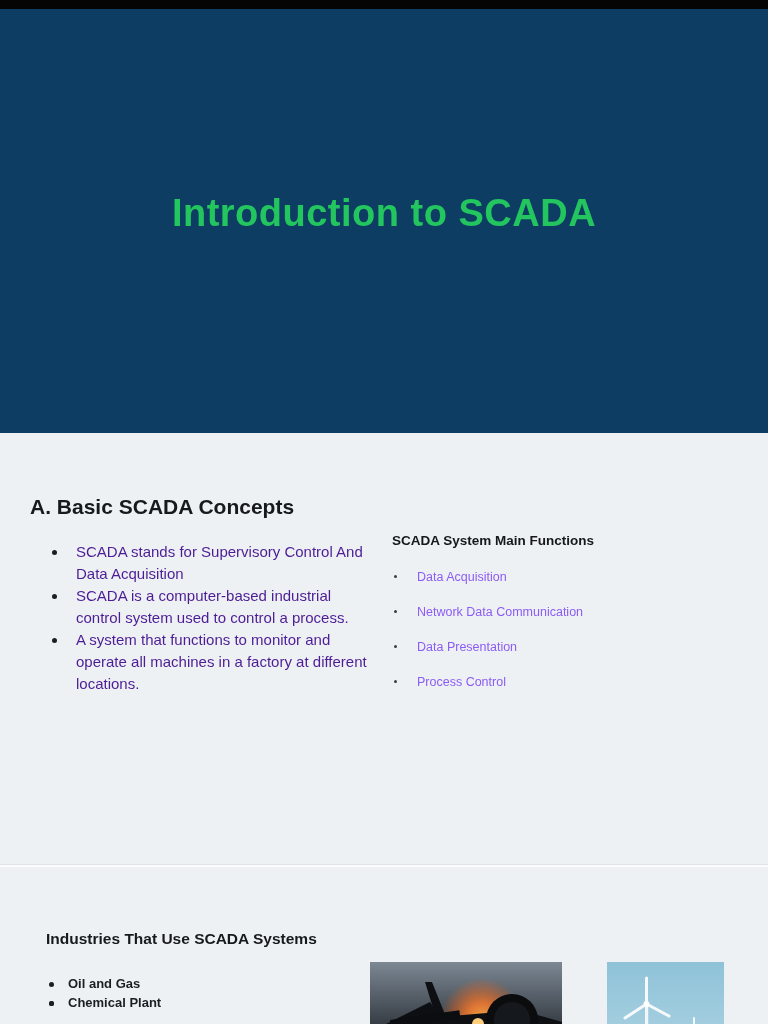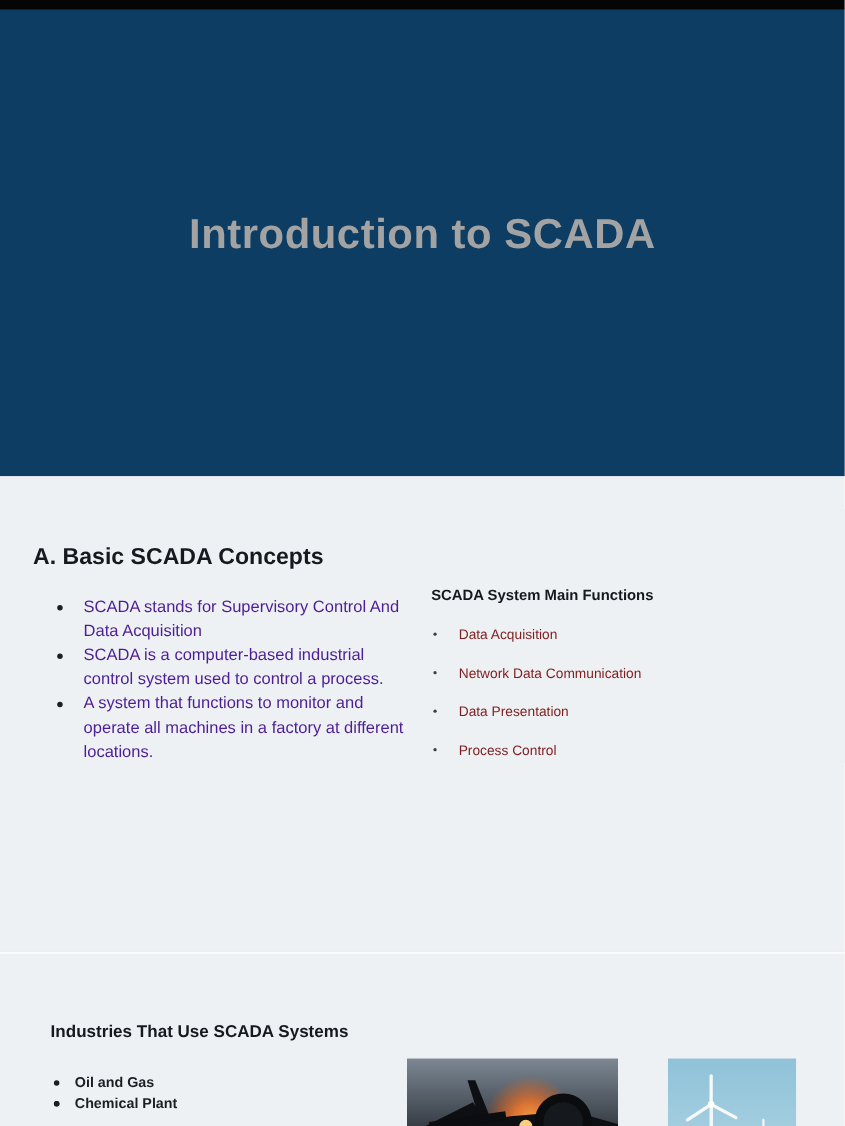--- a/index.html
+++ b/index.html
@@ -18,21 +18,21 @@
   .slide-title {
     position: relative;
     height: 424px; width: 100%;
     background: #0e3d63;
   }
   .slide-title h1 {
     position: absolute; top: 183px; left: 0;
     width: 100%; text-align: center;
     font-size: 38px; font-weight: 700;
     letter-spacing: 0.5px;
-    color: #a3a3a3;
+    color: #22c55e;
   }
 
   
   .slide-concepts {
     position: relative;
     height: 431px; width: 100%;
     background: #eef1f4;
   }
   .slide-concepts h2 {
     position: absolute; left: 30px; top: 62px;
@@ -57,21 +57,21 @@
     position: absolute; left: 392px; top: 100px; width: 320px;
   }
   .functions-panel h3 {
     font-size: 13.5px; font-weight: 700; color: #15181c;
   }
   .functions-list { list-style: none; margin-top: 22px; }
   .functions-list li {
     position: relative;
     padding-left: 25px;
     height: 35px;
-    font-size: 12.5px; color: #7f1d1d;
+    font-size: 12.5px; color: #8b5cf6;
   }
   .functions-list .dot {
     position: absolute; left: 2px; top: 5px;
     width: 3px; height: 3px; border-radius: 50%;
     background: #3a3e43;
   }
 
   
   .slide-gap {
     height: 3px; width: 100%;

